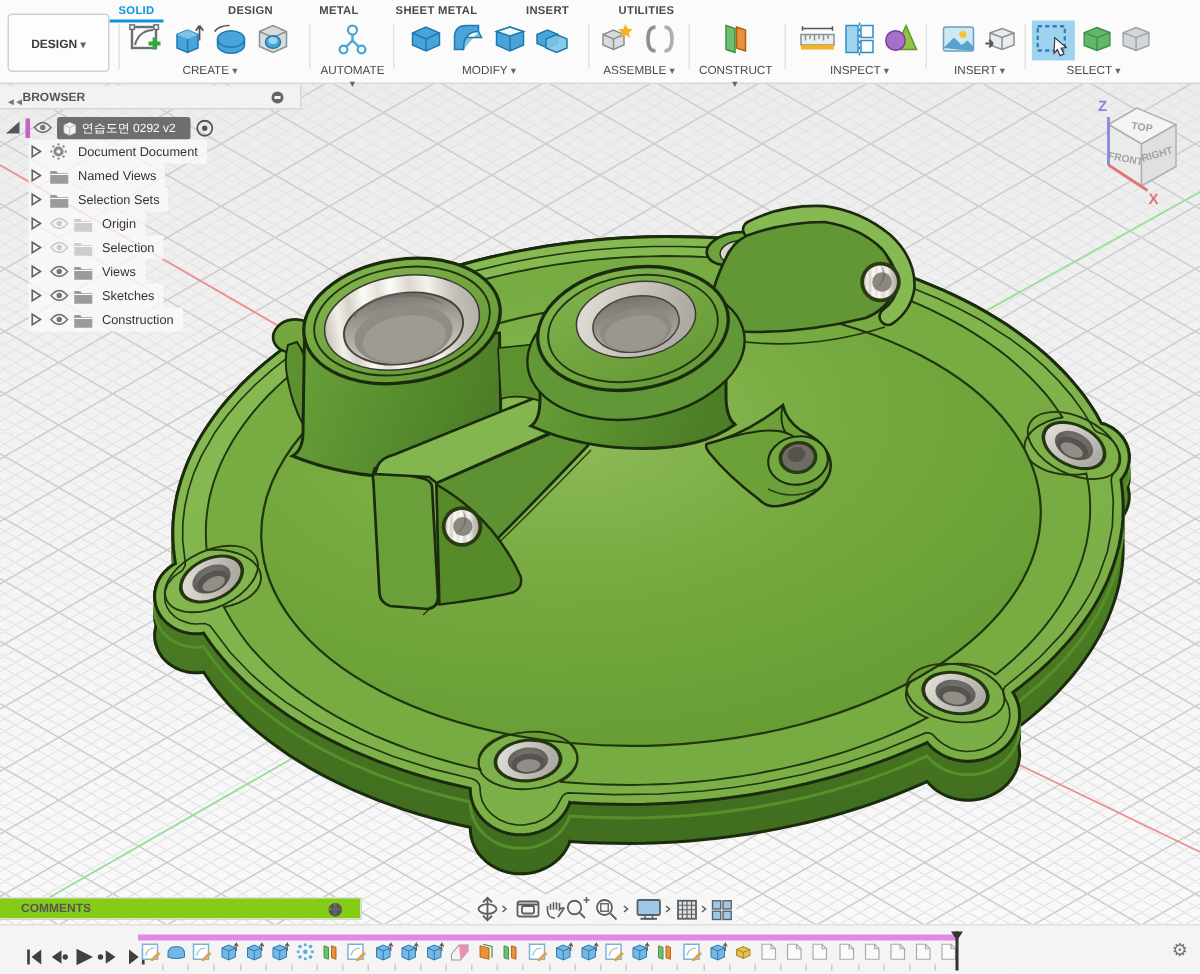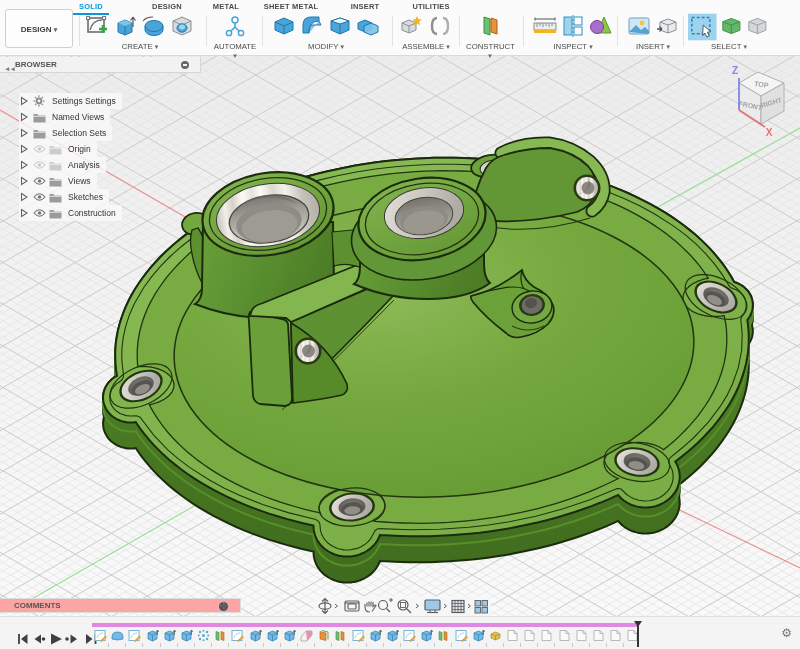--- a/index.html
+++ b/index.html
@@ -19,21 +19,21 @@
 .arrs { position:absolute; left:4px; top:4px; color:#777; font-size:6.5px; letter-spacing:-1px; }
 .bdot { position:absolute; right:12px; top:4px; width:8px; height:8px; border-radius:50%; background:#666; }
 .bdot:after { content:""; position:absolute; left:2px; top:3.2px; width:4px; height:1.6px; background:#f2f2f2; }
 #broot { position:absolute; top:20px; left:3px; height:16px; display:flex; align-items:center; }
 .rootchip { width:89px; overflow:hidden; white-space:nowrap; background:#6e6e6e; border-radius:2px; color:#fff; font-size:8px; height:15px; line-height:15px; padding:0 6px 0 3px; display:flex; align-items:center; gap:3px; }
 .brow { position:absolute; left:19px; height:16px; display:flex; align-items:center; background:rgba(250,250,250,0.78); padding-right:6px; border-radius:1px; }
 .btri { width:14px; display:inline-flex; }
 .bi { width:16px; display:inline-flex; }
 .btxt { font-size:8.5px; color:#333; margin-left:3px; white-space:nowrap; }
 #viewcube { position:absolute; left:690px; top:55px; }
-#commentsbar { position:absolute; left:0; top:598px; width:241px; height:15px; background:#fca5a5; border:1px solid #ddd; border-left:none; font-size:8px; font-weight:bold; color:#555; line-height:14px; }
+#commentsbar { position:absolute; left:0; top:598px; width:241px; height:15px; background:#84cc16; border:1px solid #ddd; border-left:none; font-size:8px; font-weight:bold; color:#555; line-height:14px; }
 #commentsbar .tt { margin-left:14px; }
 .cdot { position:absolute; right:12px; top:3px; width:9px; height:9px; border-radius:50%; background:#555; color:#f4f4f4; font-size:8px; line-height:9px; text-align:center; }
 #navbar { position:absolute; left:313px; top:596px; width:178px; height:20px; background:rgba(246,246,246,0.9); border-radius:2px; }
 #timeline { position:absolute; left:0; top:616px; width:800px; height:33px; background:#f4f4f4; border-top:1px solid #e0e0e0; }
 #play { position:absolute; left:18px; top:14px; }
 #tlstrip { position:absolute; left:92px; top:6px; width:546px; height:4px; background:#e287e2; }
 .tli { position:absolute; top:11px; width:13px; height:13px; }
 .tlt { position:absolute; top:26px; width:1px; height:4px; background:#c9c9c9; }
 #tlmark { position:absolute; left:637px; top:4px; width:1.5px; height:26px; background:#333; }
 #tlmark:before { content:""; position:absolute; left:-3.5px; top:0; border:4px solid transparent; border-top:6px solid #333; }
@@ -374,20 +374,40 @@
           <path d="M4 8.5 L13 5 L22 8.5 L22 17.5 L13 21 L4 17.5Z" fill="#d3d7d9" stroke="#9aa0a4"></path>
           <path d="M4 8.5 L13 12 L22 8.5" fill="none" stroke="#9aa0a4"></path>
           <path d="M13 12V21" stroke="#9aa0a4"></path>
         </svg>
       </div>
       <div class="tlabel">SELECT <span class="car">▾</span></div>
     </div>
 </div>
 <div id="browser">
  <div id="bhead"><span class="arrs">◄◄</span><span class="tt">BROWSER</span><span class="bdot"></span></div>
+ <div id="broot">
+   <svg width="12" height="12" viewBox="0 0 12 12">
+        <path d="M1 10 L10 10 L10 2 Z" fill="#555"></path>
+      </svg>
+   <div style="width:2.5px;height:13px;background:#c95fc9;margin:0 2px"></div>
+   <svg width="13" height="10" viewBox="0 0 13 10" style="opacity:1">
+        <path d="M1 5 Q6.5 -1.5 12 5 Q6.5 11.5 1 5Z" fill="none" stroke="#777" stroke-width="1.1"></path>
+        <circle cx="6.5" cy="5" r="1.8" fill="#777"></circle>
+      </svg>
+   <span class="rootchip" style="margin-left:3px">
+     <svg width="11" height="11" viewBox="0 0 13 13">
+          <path d="M2 4 L6.5 2 L11 4 L11 10 L6.5 12 L2 10Z" fill="#f4f4f4" stroke="#ccc" stroke-width="0.7"></path>
+          <path d="M2 4 L6.5 6 L11 4M6.5 6V12" fill="none" stroke="#bbb" stroke-width="0.7"></path>
+        </svg>
+     연습도면 0292 v2</span>
+   <svg width="13" height="13" viewBox="0 0 13 13" style="margin-left:3px">
+        <circle cx="6.5" cy="6.5" r="5" fill="none" stroke="#555" stroke-width="1.2"></circle>
+        <circle cx="6.5" cy="6.5" r="1.8" fill="#555"></circle>
+      </svg>
+ </div>
  <div class="brow" style="top:36px;">
       <span class="btri">
         <svg width="10" height="10" viewBox="0 0 10 10">
           <path d="M2.5 1.5 L8 5 L2.5 8.5Z" fill="none" stroke="#666" stroke-width="1.1"></path>
         </svg>
       </span>
       <span class="bi">
         <svg width="12" height="12" viewBox="0 0 12 12">
           <circle cx="6" cy="6" r="3.4" fill="#8b8b8b"></circle>
           <circle cx="6" cy="6" r="1.4" fill="#f6f6f6"></circle>
@@ -396,21 +416,21 @@
             <line x1="8.97" y1="8.97" x2="9.82" y2="9.82"></line>
             <line x1="6.00" y1="10.20" x2="6.00" y2="11.40"></line>
             <line x1="3.03" y1="8.97" x2="2.18" y2="9.82"></line>
             <line x1="1.80" y1="6.00" x2="0.60" y2="6.00"></line>
             <line x1="3.03" y1="3.03" x2="2.18" y2="2.18"></line>
             <line x1="6.00" y1="1.80" x2="6.00" y2="0.60"></line>
             <line x1="8.97" y1="3.03" x2="9.82" y2="2.18"></line>
           </g>
         </svg>
       </span>
-      <span class="btxt">Settings Settings</span>
+      <span class="btxt">Document Document</span>
     </div>
     <div class="brow" style="top:52px;text-align:right;">
       <span class="btri">
         <svg width="10" height="10" viewBox="0 0 10 10">
           <path d="M2.5 1.5 L8 5 L2.5 8.5Z" fill="none" stroke="#666" stroke-width="1.1"></path>
         </svg>
       </span>
       <span class="bi">
         <svg width="13" height="11" viewBox="0 0 13 11" style="opacity:1">
           <path d="M0.5 2 h4 l1.2 1.5 h6.8 v7 h-12Z" fill="#9b9b9b"></path>
@@ -464,21 +484,21 @@
           <path d="M1 5 Q6.5 -1.5 12 5 Q6.5 11.5 1 5Z" fill="none" stroke="#777" stroke-width="1.1"></path>
           <circle cx="6.5" cy="5" r="1.8" fill="#777"></circle>
         </svg>
       </span>
       <span class="bi">
         <svg width="13" height="11" viewBox="0 0 13 11" style="opacity:0.45">
           <path d="M0.5 2 h4 l1.2 1.5 h6.8 v7 h-12Z" fill="#9b9b9b"></path>
           <path d="M0.5 4.3h12" stroke="#fff" stroke-width="0.7"></path>
         </svg>
       </span>
-      <span class="btxt">Analysis</span>
+      <span class="btxt">Selection</span>
     </div>
     <div class="brow" style="top:116px;">
       <span class="btri">
         <svg width="10" height="10" viewBox="0 0 10 10">
           <path d="M2.5 1.5 L8 5 L2.5 8.5Z" fill="none" stroke="#666" stroke-width="1.1"></path>
         </svg>
       </span>
       <span class="bi">
         <svg width="13" height="10" viewBox="0 0 13 10" style="opacity:1">
           <path d="M1 5 Q6.5 -1.5 12 5 Q6.5 11.5 1 5Z" fill="none" stroke="#777" stroke-width="1.1"></path>

